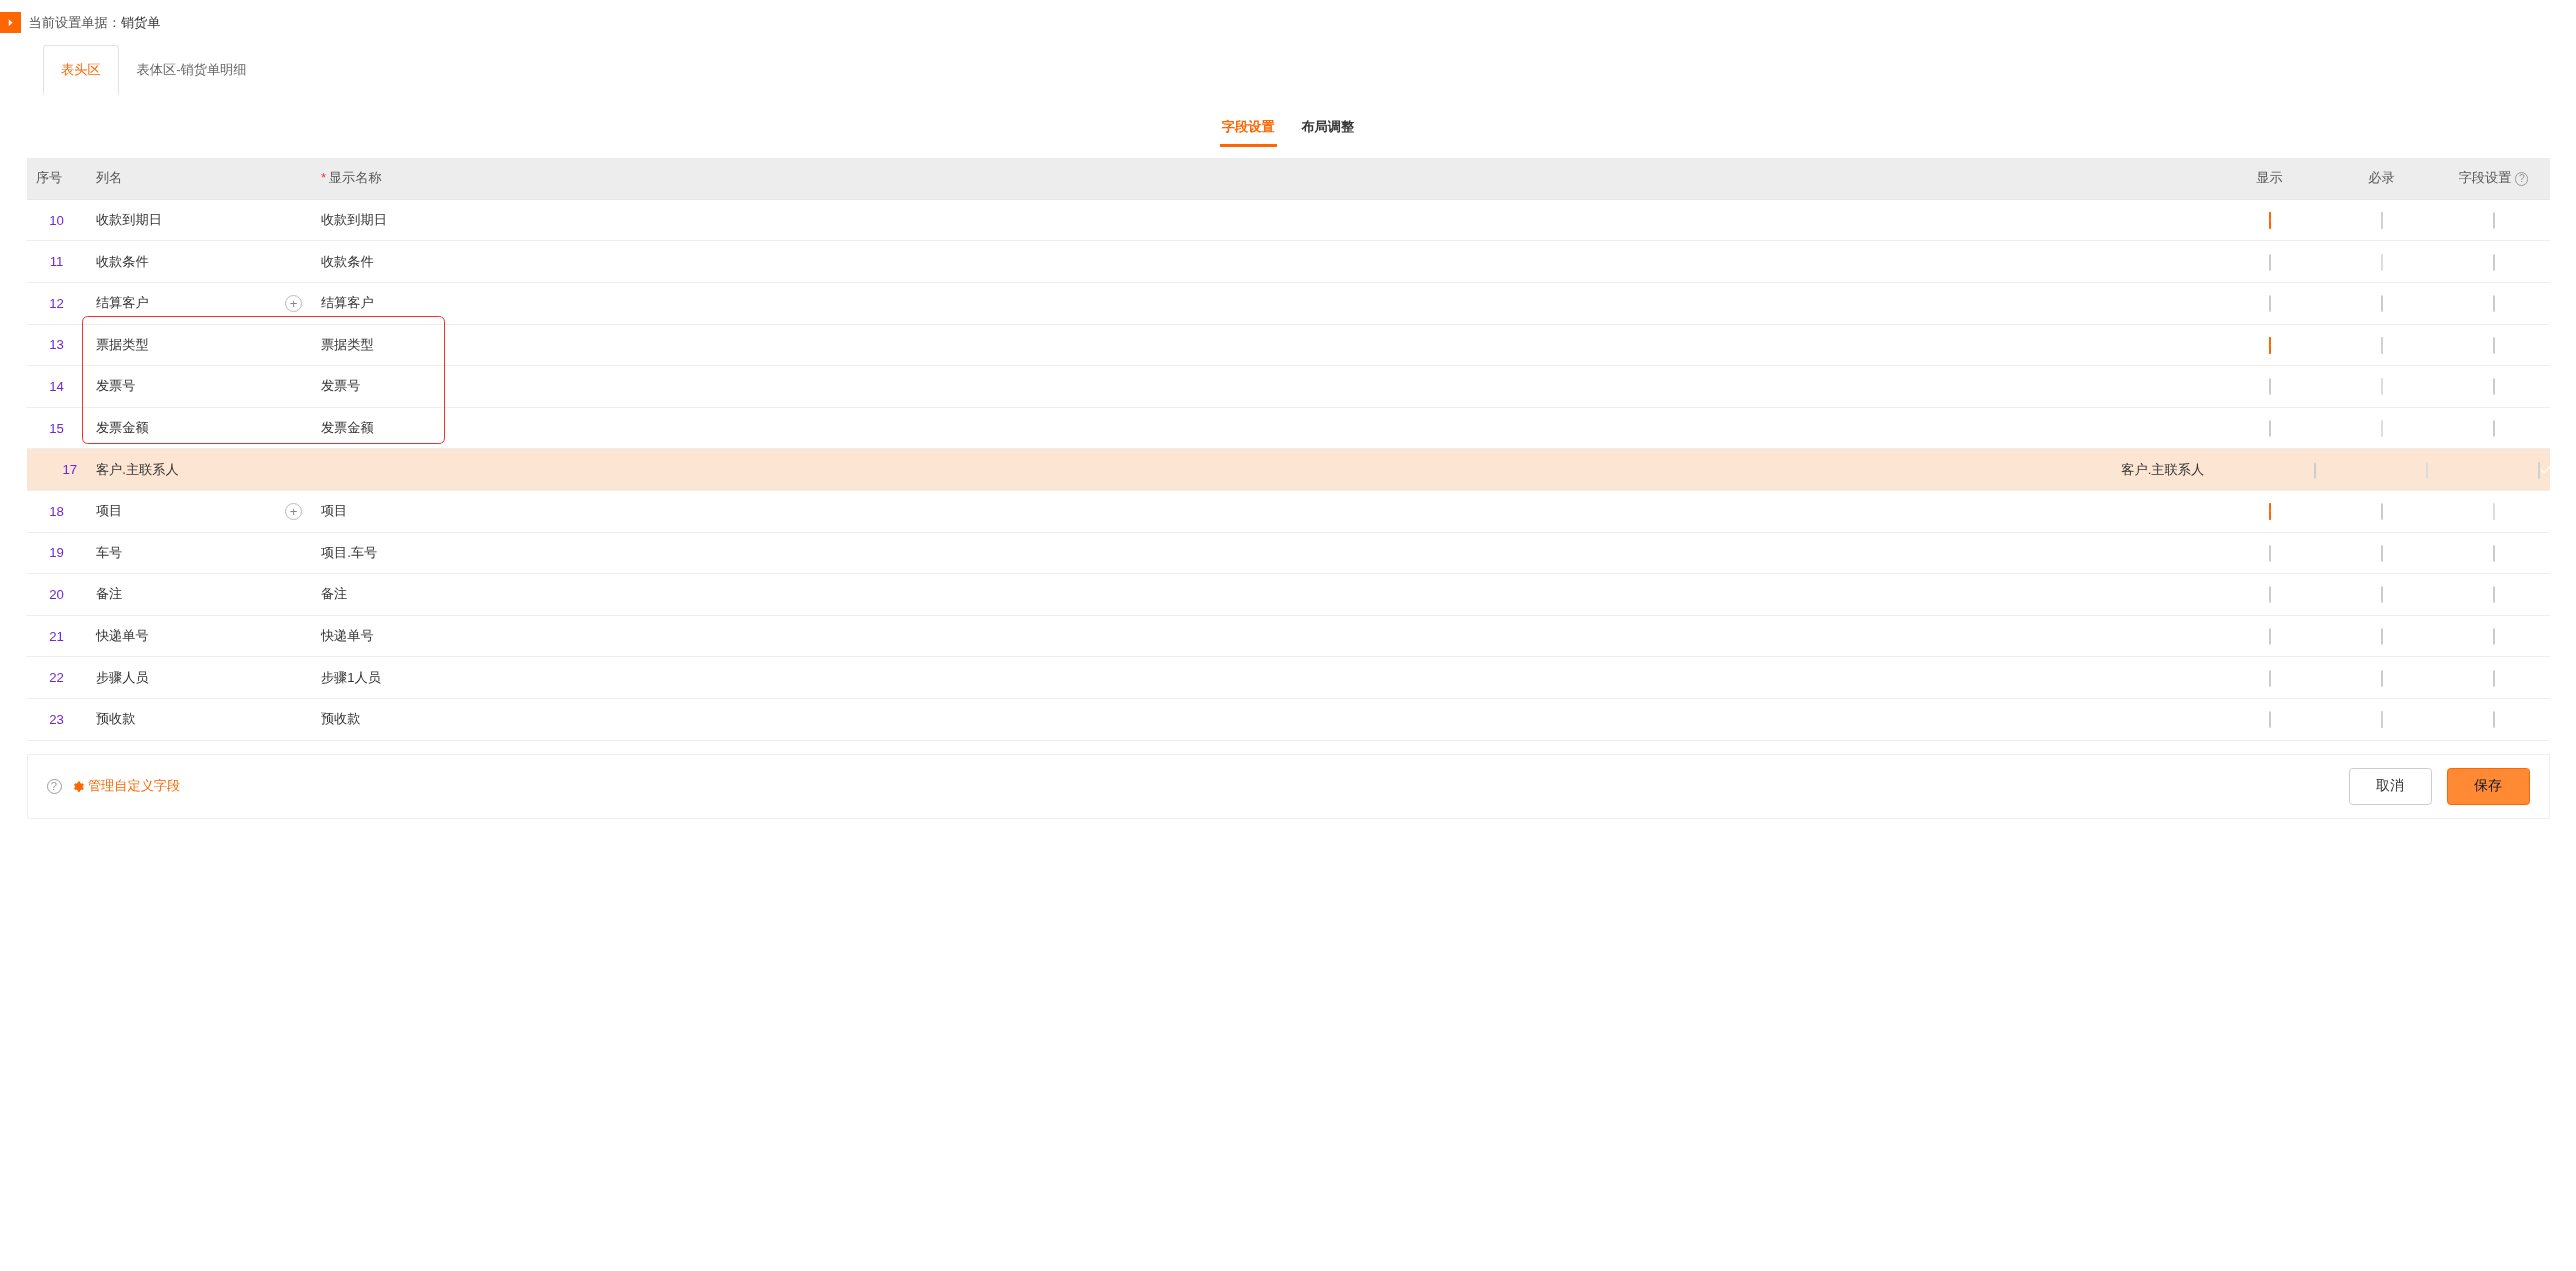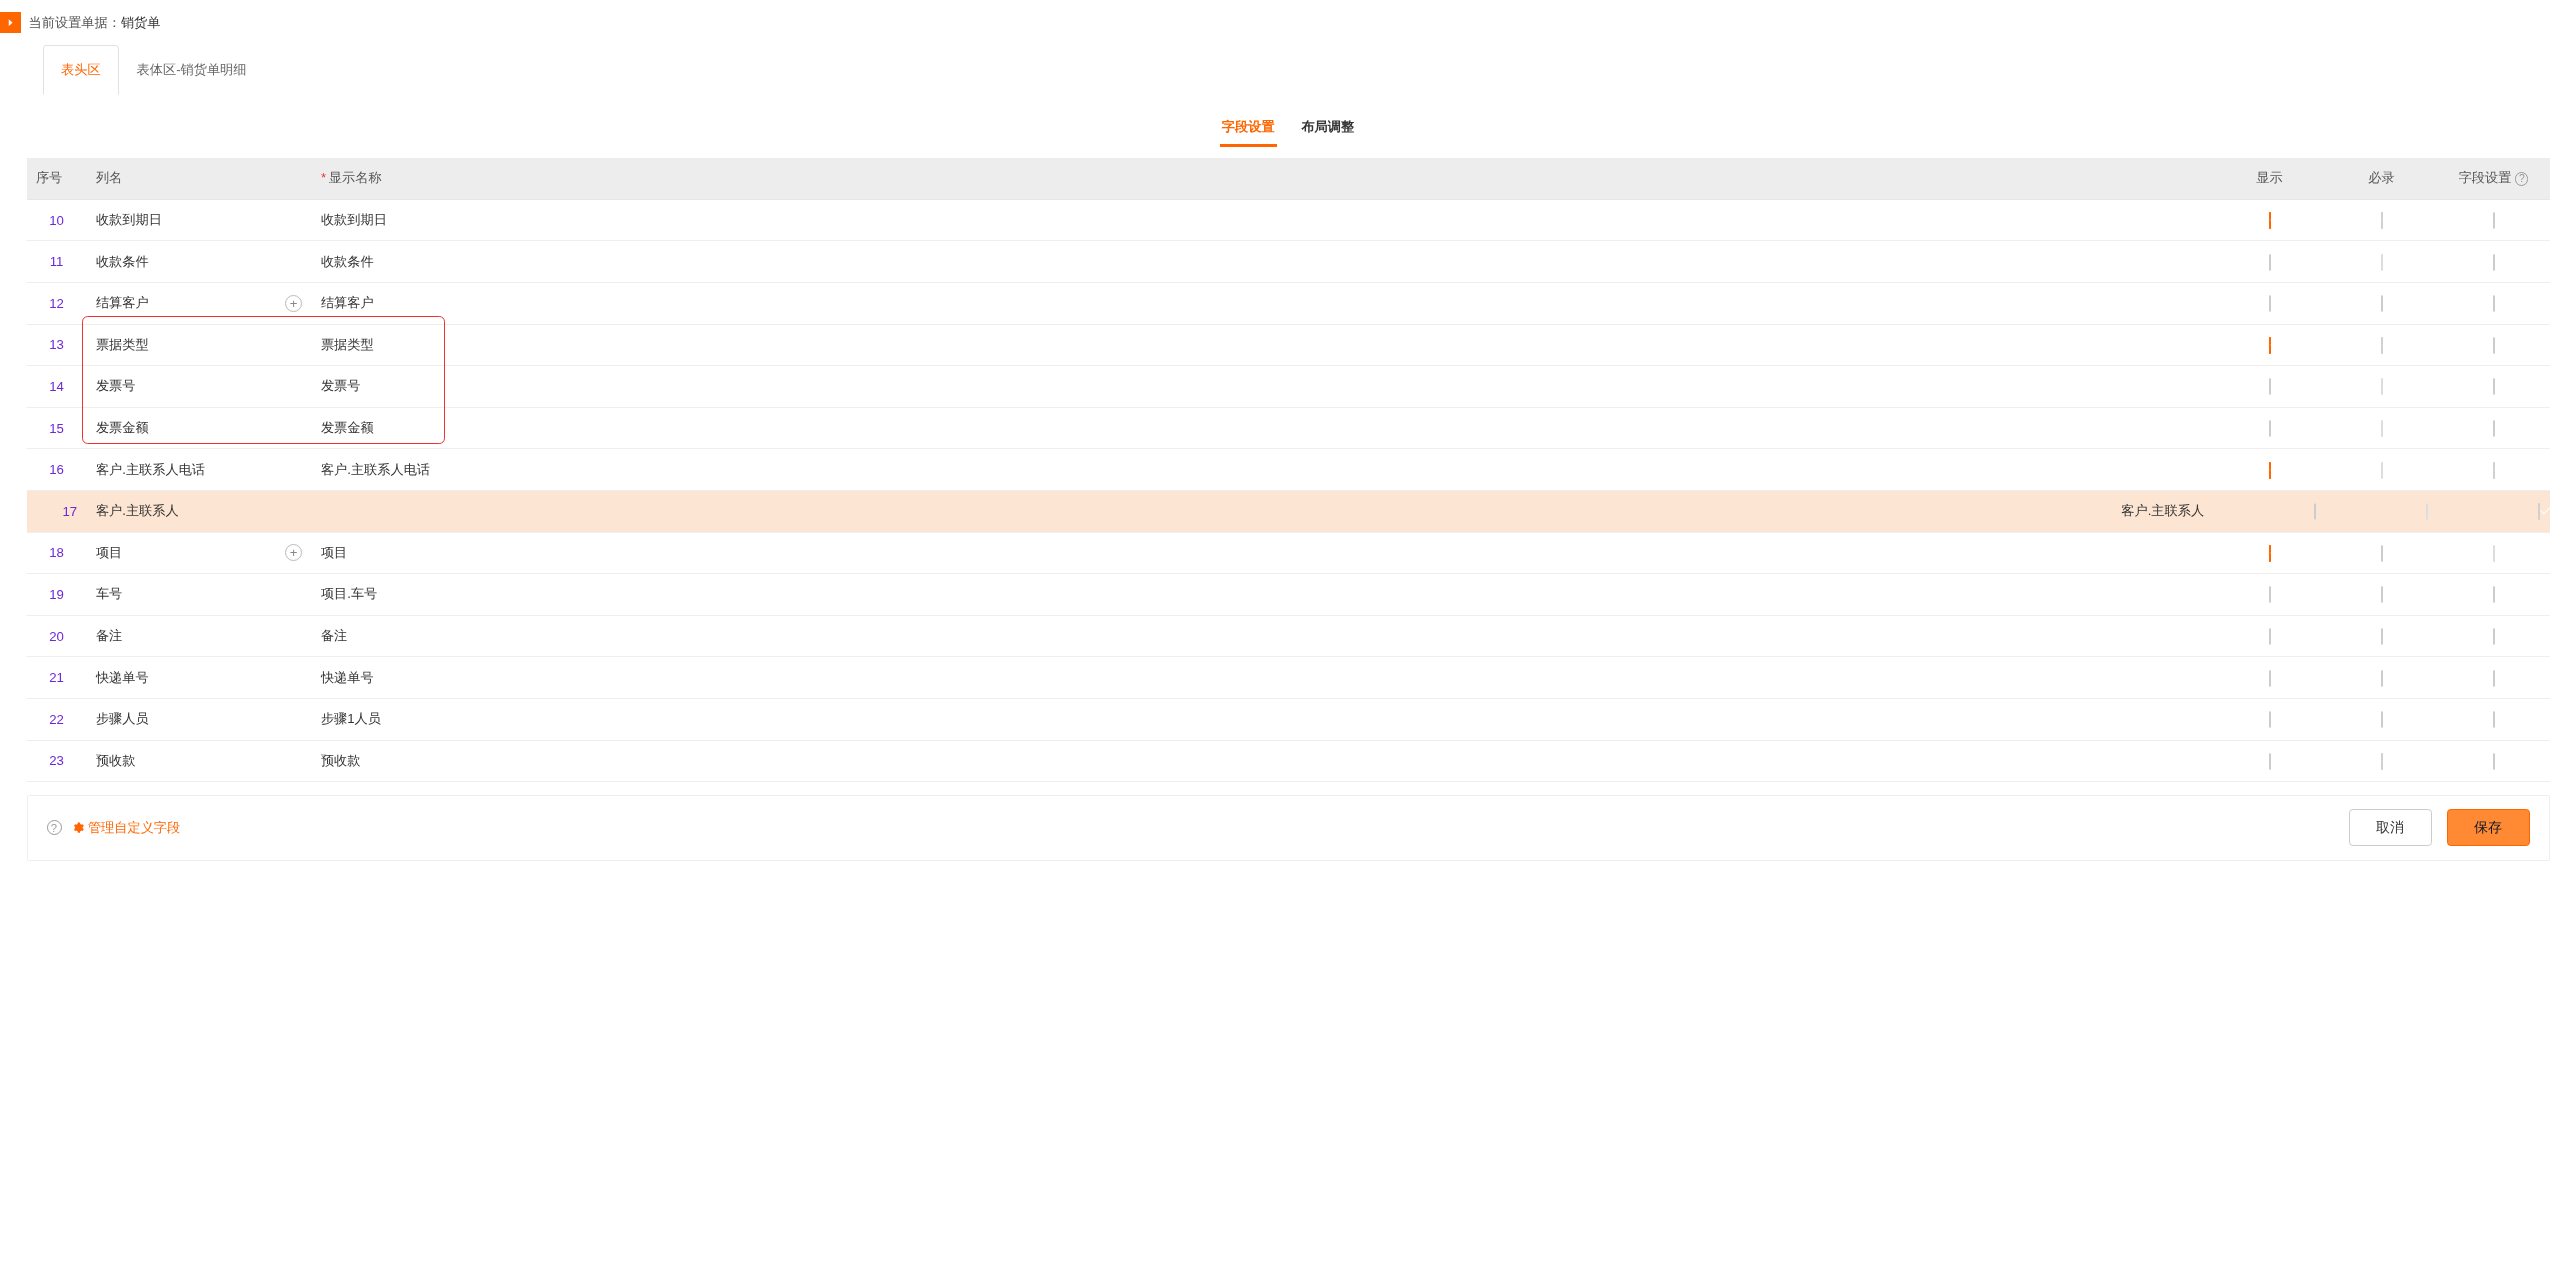--- a/index.html
+++ b/index.html
@@ -292,32 +292,20 @@
             <td>
               <div class="name-cell">
                 <span>发票金额</span>
               </div>
             </td>
             <td>发票金额</td>
             <td class="c"><span class="cb"></span></td>
             <td class="c"><span class="cb dis"></span></td>
             <td class="c"><span class="cb"></span></td>
           </tr>
-          <tr>
-            <td class="seq">16</td>
-            <td>
-              <div class="name-cell">
-                <span>客户.主联系人电话</span>
-              </div>
-            </td>
-            <td>客户.主联系人电话</td>
-            <td class="c"><span class="cb checked"></span></td>
-            <td class="c"><span class="cb dis"></span></td>
-            <td class="c"><span class="cb dis checked"></span></td>
-          </tr>
           <tr class="hl">
             <td class="seq">17</td>
             <td>
               <div class="name-cell">
                 <span>客户.主联系人</span>
               </div>
             </td>
             <td>客户.主联系人</td>
             <td class="c"><span class="cb"></span></td>
             <td class="c"><span class="cb dis"></span></td>

